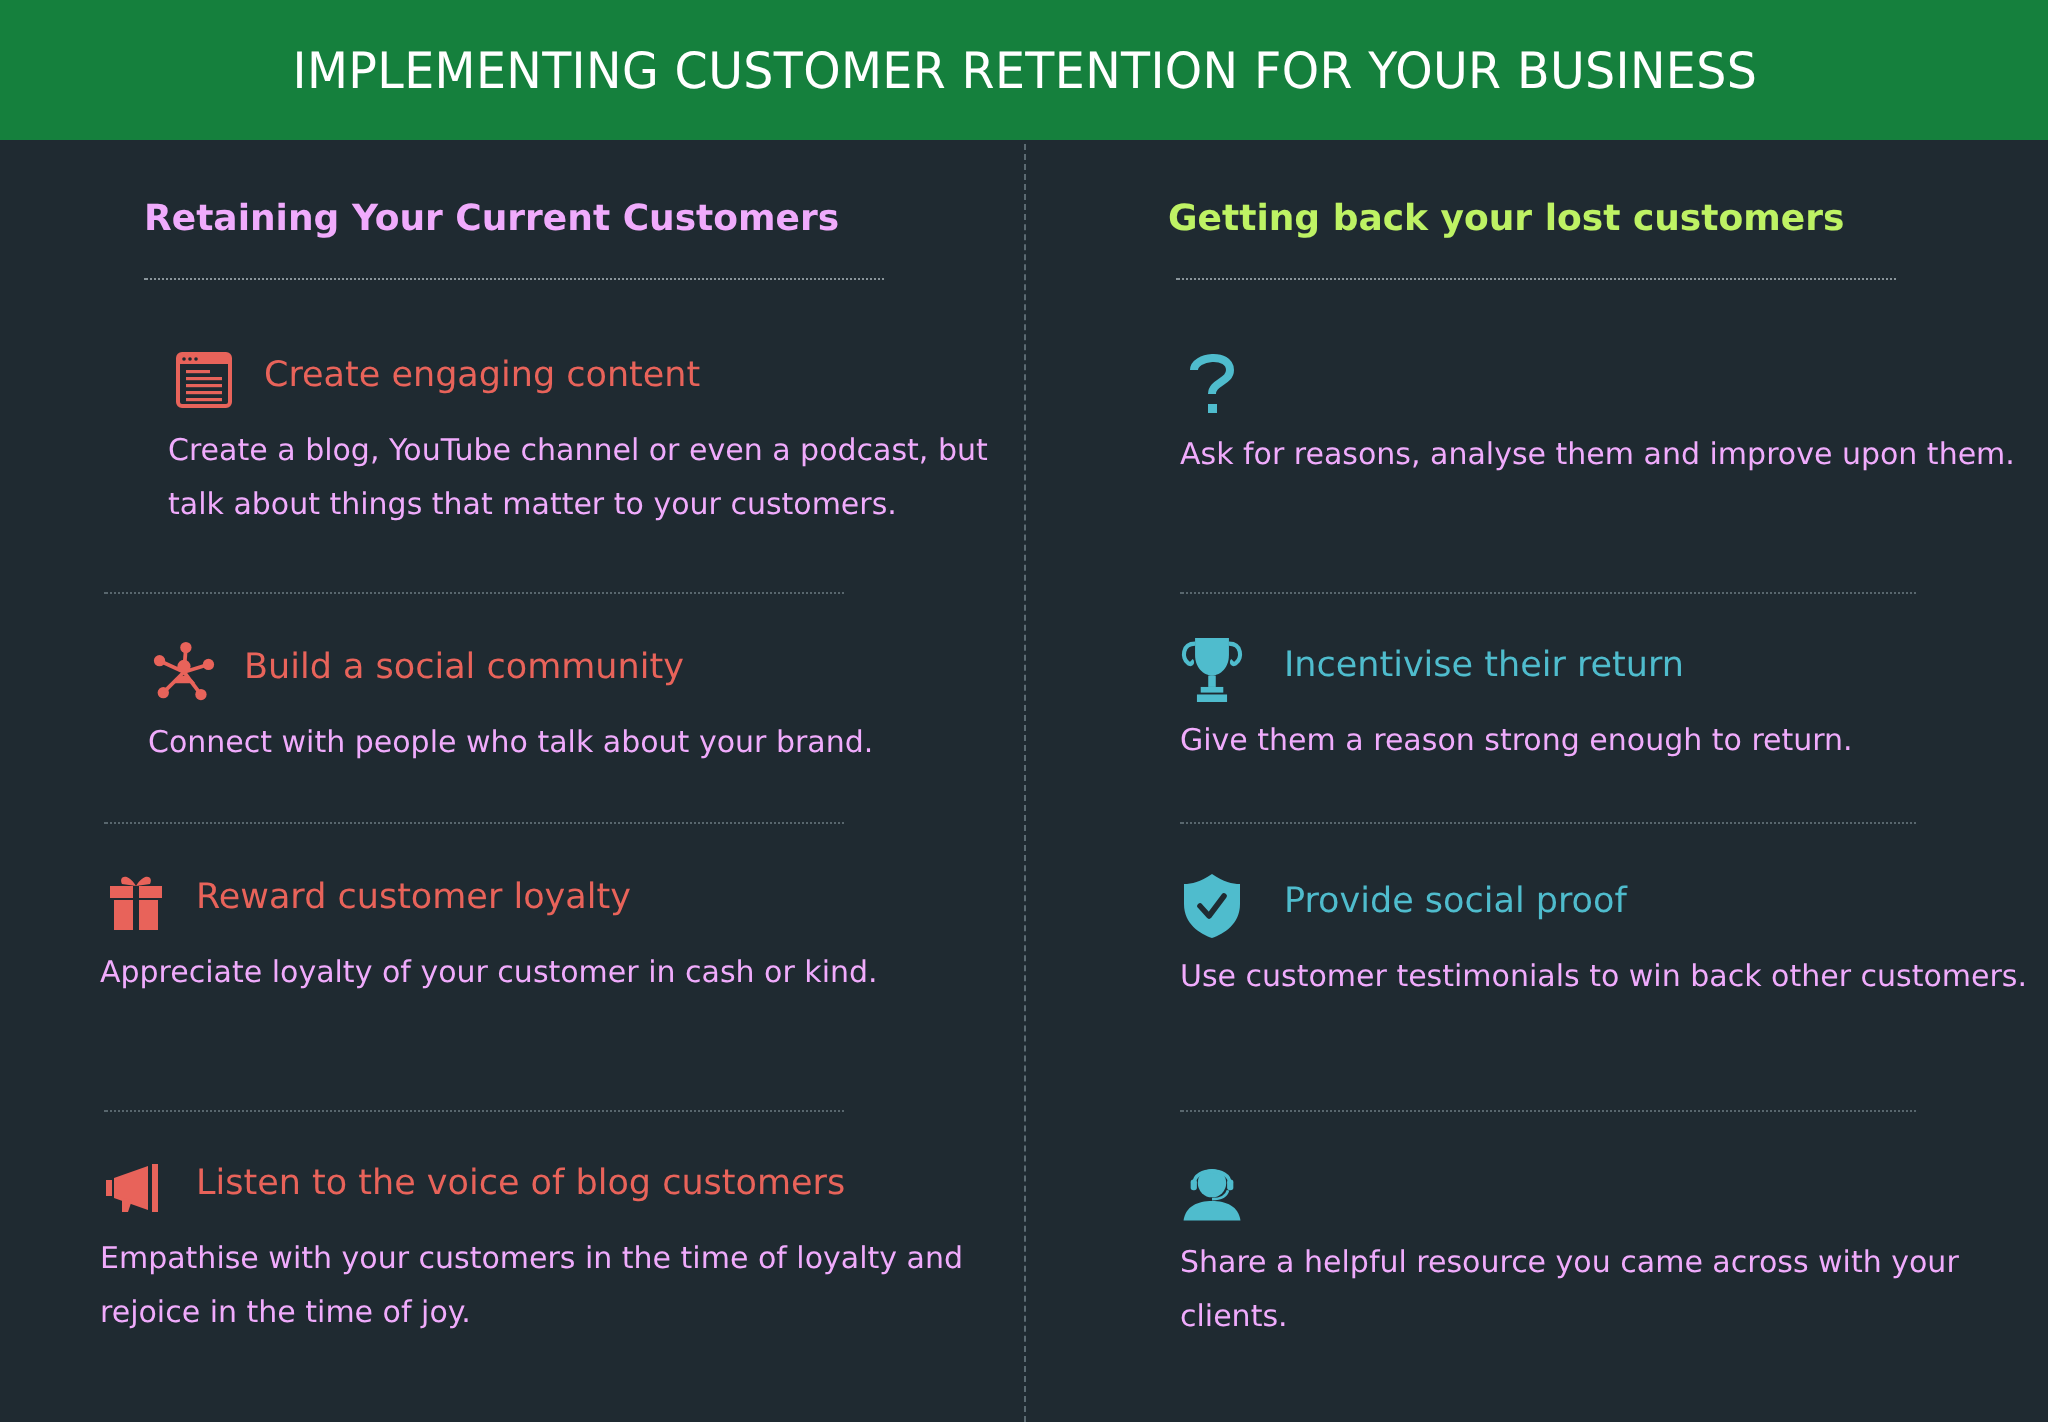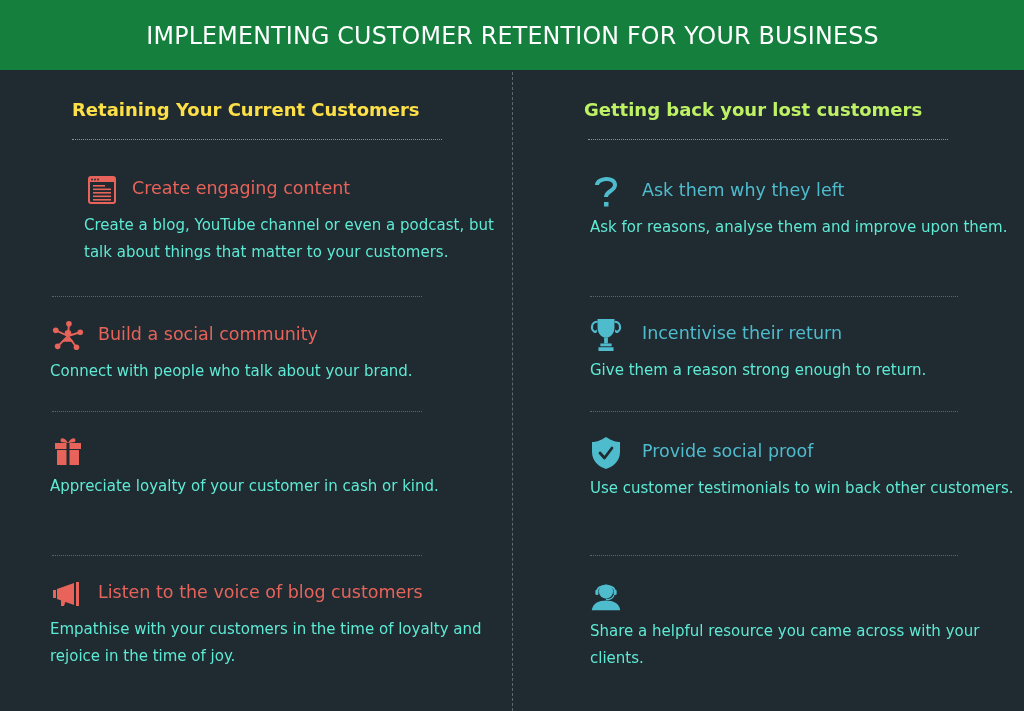--- a/index.html
+++ b/index.html
@@ -23,38 +23,38 @@
   .vdivider {
     position: absolute; left: 512px; top: 72px; width: 0; height: 639px;
     border-left: 1px dashed #5b6a72;
   }
   .col { position: absolute; top: 0; width: 420px; }
   .col.left { left: 52px; }
   .col.right { left: 590px; }
   .section-title {
     position: absolute; top: 99px; font-weight: bold; font-size: 18px; white-space: nowrap;
   }
-  .left .section-title { left: 20px; color: #fde047; }
+  .left .section-title { left: 20px; color: #f0abfc; }
   .right .section-title { left: -6px; color: #bef264; }
   .section-rule {
     position: absolute; top: 139px; height: 0; border-top: 1px dotted #8a959b;
   }
   .left .section-rule { left: 20px; width: 370px; }
   .right .section-rule { left: -2px; width: 360px; }
   .item { position: absolute; left: 0; width: 430px; }
   .item-head { position: relative; height: 30px; }
   .item-icon { position: absolute; left: 0; top: 0; width: 32px; height: 32px; display:flex; align-items:center; justify-content:center; }
   .item-title {
     position: absolute; left: 46px; top: 4px; font-size: 17.5px; white-space: nowrap; font-weight: normal;
   }
   .right .item-title { left: 52px; }
   .left .item-title { color: #e8635a; }
   .right .item-title { color: #4fbccd; }
   .item-desc {
-    position: absolute; left: -2px; top: 38px; width: 440px; font-size: 15px; line-height: 27px; color: #5eead4;
+    position: absolute; left: -2px; top: 38px; width: 440px; font-size: 15px; line-height: 27px; color: #f0abfc;
   }
   .right .item-desc { left: 0; }
   .item-rule {
     position: absolute; height: 0; border-top: 1px dotted #58666d; width: 370px; left: 0;
   }
   .right .item-rule { left: 0; width: 368px; }
 </style>
 </head>
 <body>
 
@@ -83,21 +83,21 @@
           <rect x="5" y="19.5" width="18" height="1.6" fill="#e8635a"></rect>
           <rect x="5" y="23" width="18" height="1.6" fill="#e8635a"></rect>
         </svg>
       </span>
       <span class="item-title">Create engaging content</span>
     </div>
     <div class="item-desc">Create a blog, YouTube channel or even a podcast, but talk about things that matter to your customers.</div>
   </div>
   <div class="item-rule" style="top:296px;"></div>
 
-  <div class="item" style="top:320px;">
+  <div class="item" style="top:320px;margin-left:24px;">
     <div class="item-head">
       <span class="item-icon">
         <svg width="34" height="34" viewBox="0 0 34 34">
           <g stroke="#e8635a" stroke-width="2">
             <line x1="17" y1="17" x2="18" y2="4"></line>
             <line x1="17" y1="17" x2="4" y2="11"></line>
             <line x1="17" y1="17" x2="30" y2="13"></line>
             <line x1="17" y1="17" x2="6" y2="28"></line>
             <line x1="17" y1="17" x2="26" y2="29"></line>
           </g>
@@ -119,20 +119,21 @@
   <div class="item" style="top:435px;">
     <div class="item-head">
       <span class="item-icon">
         <svg width="28" height="30" viewBox="0 0 28 30">
           <path d="M14 7 C10 0 5 2 7 6 Z M14 7 C18 0 23 2 21 6 Z" fill="#e8635a"></path>
           <rect x="1" y="7" width="26" height="6" fill="#e8635a"></rect>
           <rect x="3" y="14" width="22" height="15" fill="#e8635a"></rect>
           <rect x="12.5" y="7" width="3" height="22" fill="#1f2a31"></rect>
         </svg>
       </span>
+      <span class="item-title">Reward customer loyalty</span>
     </div>
     <div class="item-desc">Appreciate loyalty of your customer in cash or kind.</div>
   </div>
   <div class="item-rule" style="top:555px;"></div>
 
   <div class="item" style="top:578px;">
     <div class="item-head">
       <span class="item-icon">
         <svg width="32" height="26" viewBox="0 0 32 26">
           <rect x="1" y="9" width="3" height="8" fill="#e8635a"></rect>
@@ -152,21 +153,20 @@
   <div class="section-rule"></div>
 
   <div class="item" style="top:176px;">
     <div class="item-head">
       <span class="item-icon">
         <svg width="28" height="34" viewBox="0 0 28 34">
           <path d="M5 10 C5 3 23 1 23 10 C23 16 14 16 14 22" fill="none" stroke="#4fbccd" stroke-width="4" stroke-linecap="butt"></path>
           <rect x="12" y="27" width="4.5" height="4.5" fill="#4fbccd"></rect>
         </svg>
       </span>
-      <span class="item-title">Ask them why they left</span>
     </div>
     <div class="item-desc">Ask for reasons, analyse them and improve upon them.</div>
   </div>
   <div class="item-rule" style="top:296px;"></div>
 
   <div class="item" style="top:319px;">
     <div class="item-head">
       <span class="item-icon">
         <svg width="34" height="36" viewBox="0 0 34 36">
           <path d="M8 1 L26 1 L26 10 C26 18 20 21 17 21 C14 21 8 18 8 10 Z" fill="#4fbccd"></path>

